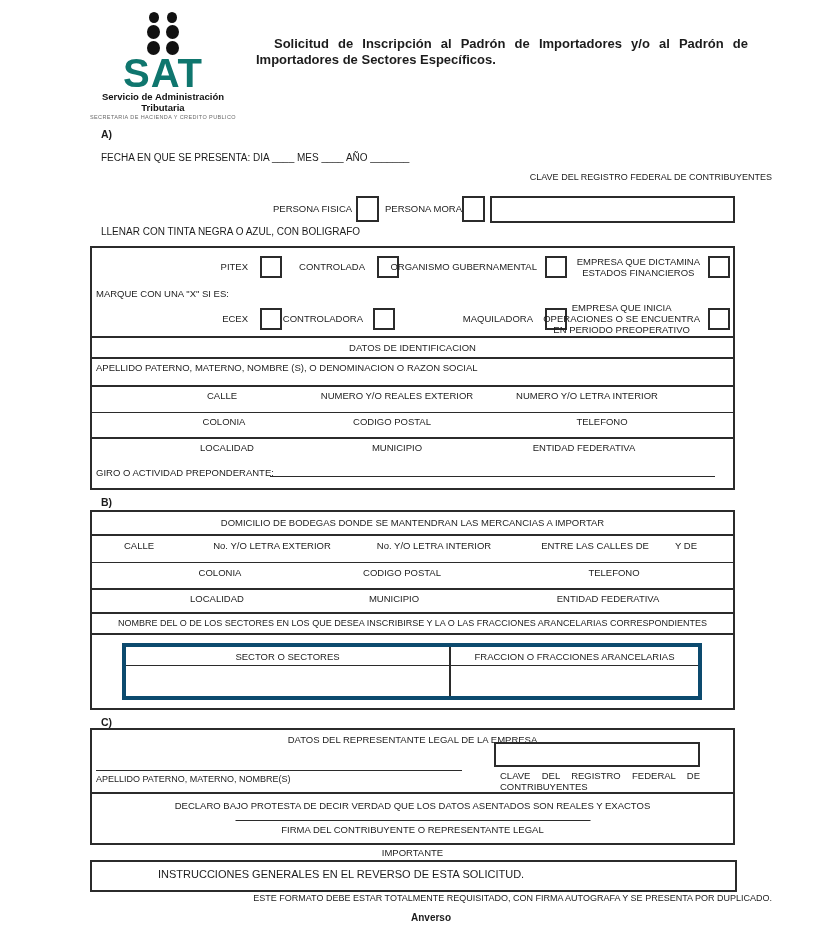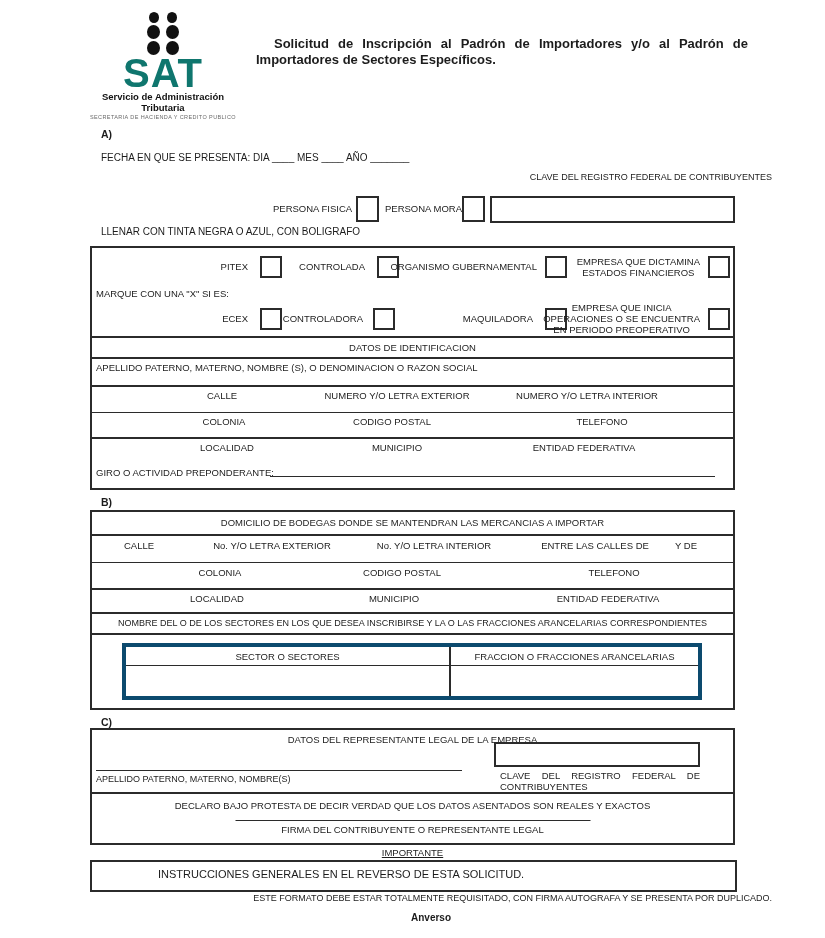--- a/index.html
+++ b/index.html
@@ -113,21 +113,21 @@
     </div>
 
     <div class="row bb2 hdr" style="height:21px;">DATOS DE IDENTIFICACION</div>
 
     <div class="row bb2" style="height:28px;">
       <div class="rlabel" style="left:4px;top:3px;">APELLIDO PATERNO, MATERNO, NOMBRE (S), O DENOMINACION O RAZON SOCIAL</div>
     </div>
 
     <div class="row bb1" style="height:26px;">
       <span class="rlabel cent" style="left:130px;top:3px;">CALLE</span>
-      <span class="rlabel cent" style="left:305px;top:3px;">NUMERO Y/O LETRA EXTERIOR</span>
+      <span class="rlabel cent" style="left:305px;top:3px;">NUMERO Y/O REALES EXTERIOR</span>
       <span class="rlabel cent" style="left:495px;top:3px;">NUMERO Y/O LETRA INTERIOR</span>
     </div>
 
     <div class="row bb2" style="height:26px;">
       <span class="rlabel cent" style="left:132px;top:3px;">COLONIA</span>
       <span class="rlabel cent" style="left:300px;top:3px;">CODIGO POSTAL</span>
       <span class="rlabel cent" style="left:510px;top:3px;">TELEFONO</span>
     </div>
 
     <div class="row" style="height:20px;">
@@ -196,21 +196,21 @@
         <div>CONTRIBUYENTES</div>
       </div>
     </div>
     <div class="row" style="height:47px;">
       <div class="ctext" style="top:6px;">DECLARO BAJO PROTESTA DE DECIR VERDAD QUE LOS DATOS ASENTADOS SON REALES Y EXACTOS</div>
       <div class="underline cent" style="left:50%;top:12px;width:355px;height:14px;"></div>
       <div class="ctext" style="top:30px;">FIRMA DEL CONTRIBUYENTE O REPRESENTANTE LEGAL</div>
     </div>
   </div>
 
-  <div class="abs" style="left:90px;top:847px;width:645px;text-align:center;font-size:9.5px;text-decoration:underline;">IMPORTANTE</div>
+  <div class="abs" style="left:90px;top:847px;width:645px;text-align:center;font-size:9.5px;">IMPORTANTE</div>
 
   <div class="tableframe" style="left:90px;top:860px;width:647px;height:32px;">
     <div style="font-size:11px;padding-left:66px;line-height:25px;white-space:nowrap;">INSTRUCCIONES GENERALES EN EL REVERSO DE ESTA SOLICITUD.</div>
   </div>
 
   <div class="abs" style="left:90px;top:893px;width:682px;text-align:right;font-size:9px;">ESTE FORMATO DEBE ESTAR TOTALMENTE REQUISITADO, CON FIRMA AUTOGRAFA Y SE PRESENTA POR DUPLICADO.</div>
 
   <div class="abs bold" style="left:90px;top:912px;width:682px;text-align:center;font-size:10px;">Anverso</div>
 
 </div>

